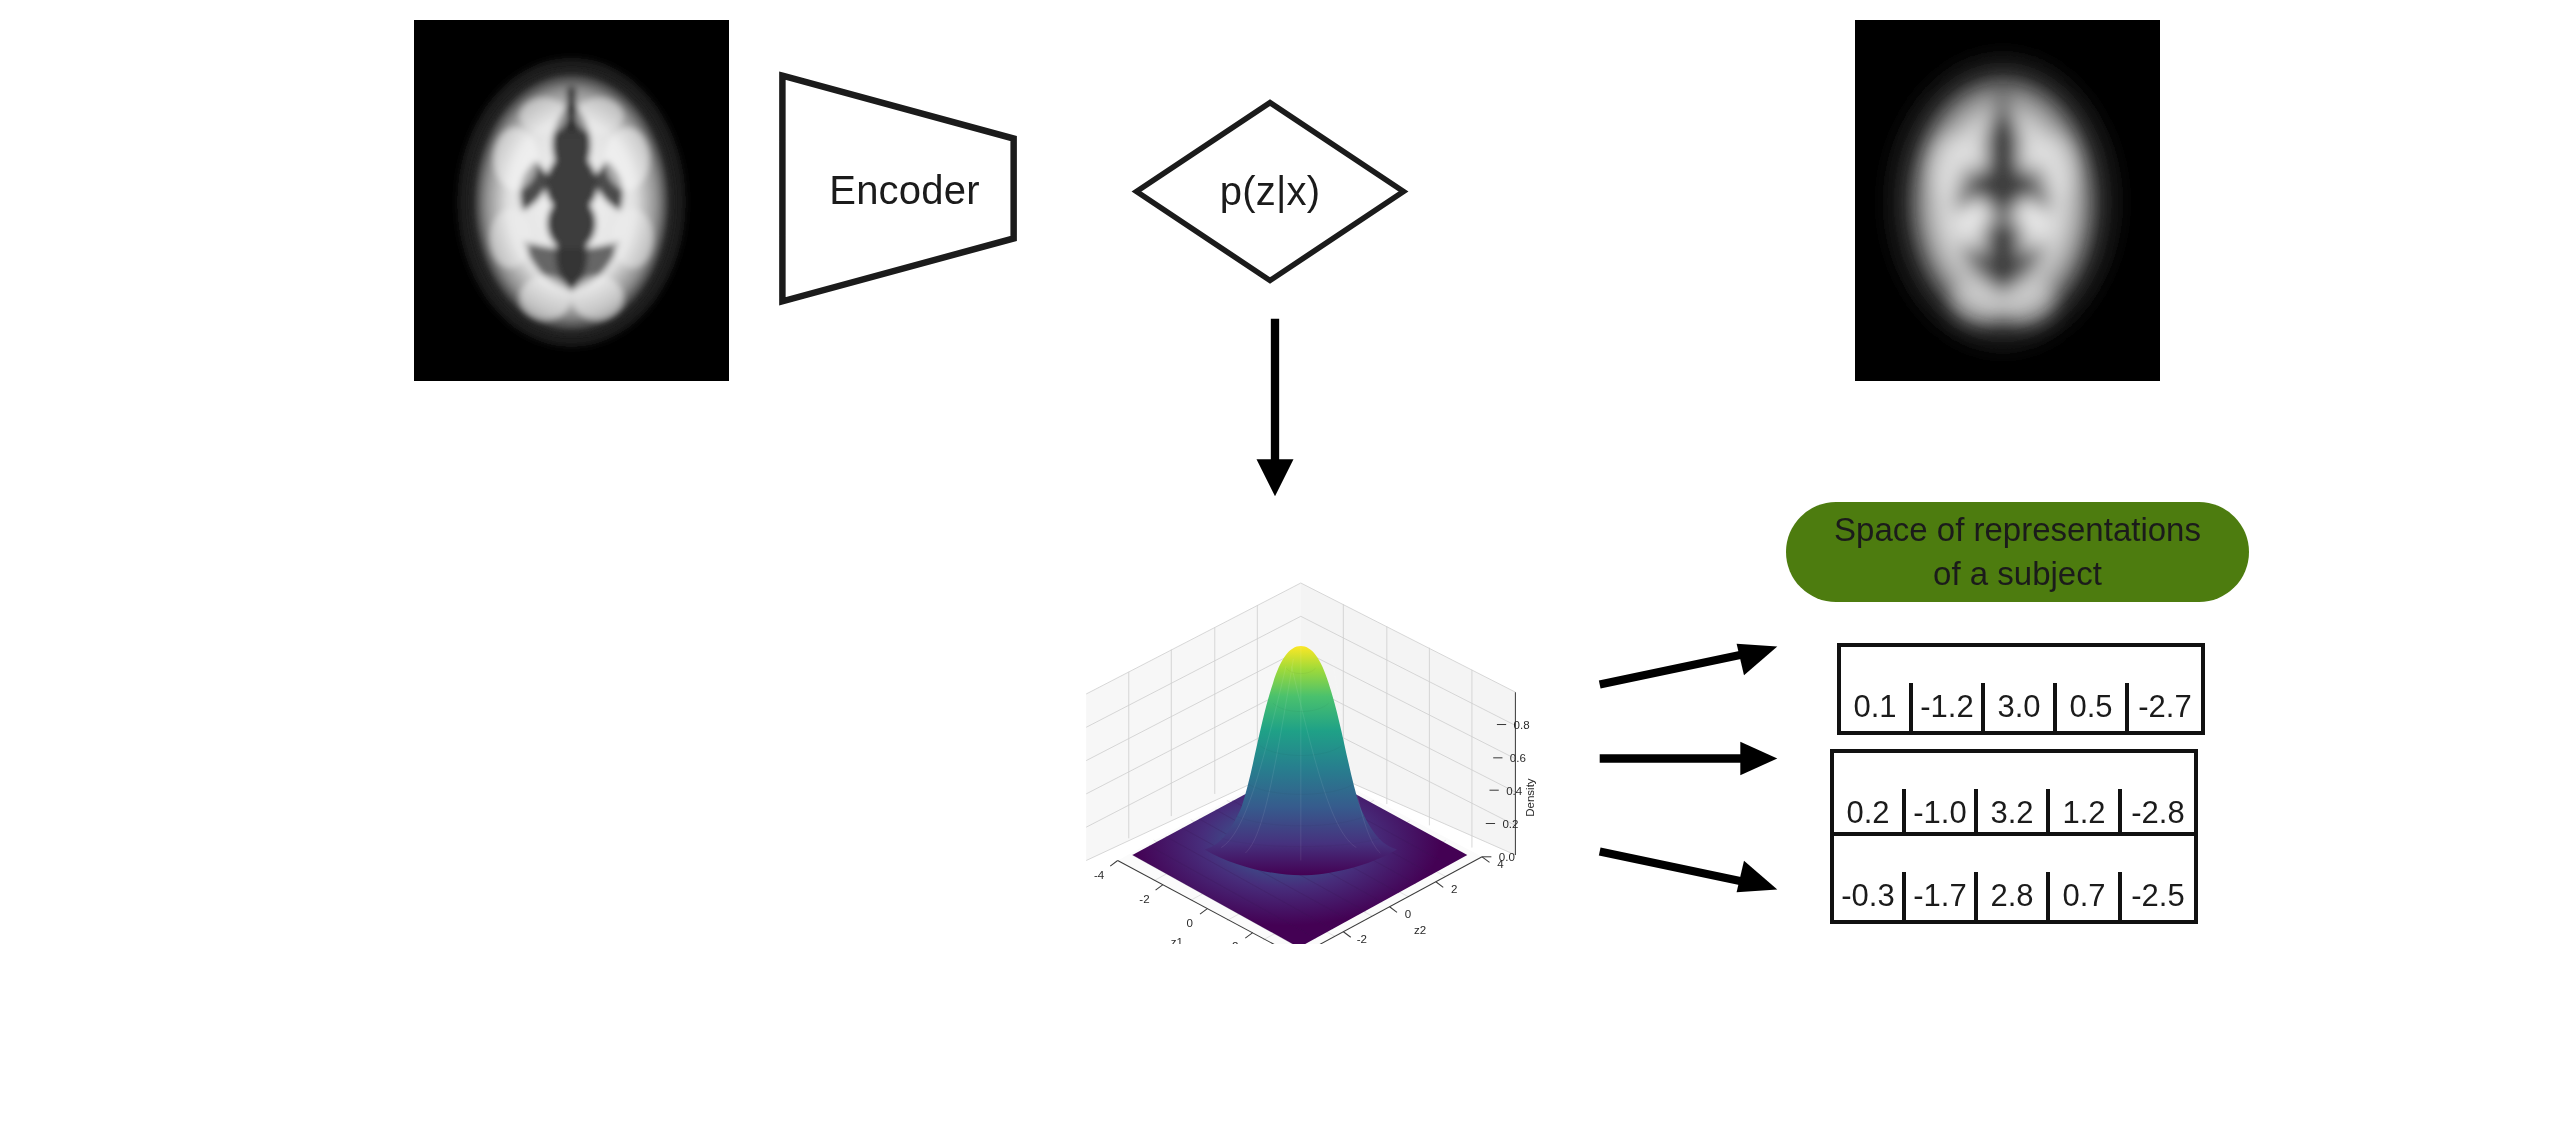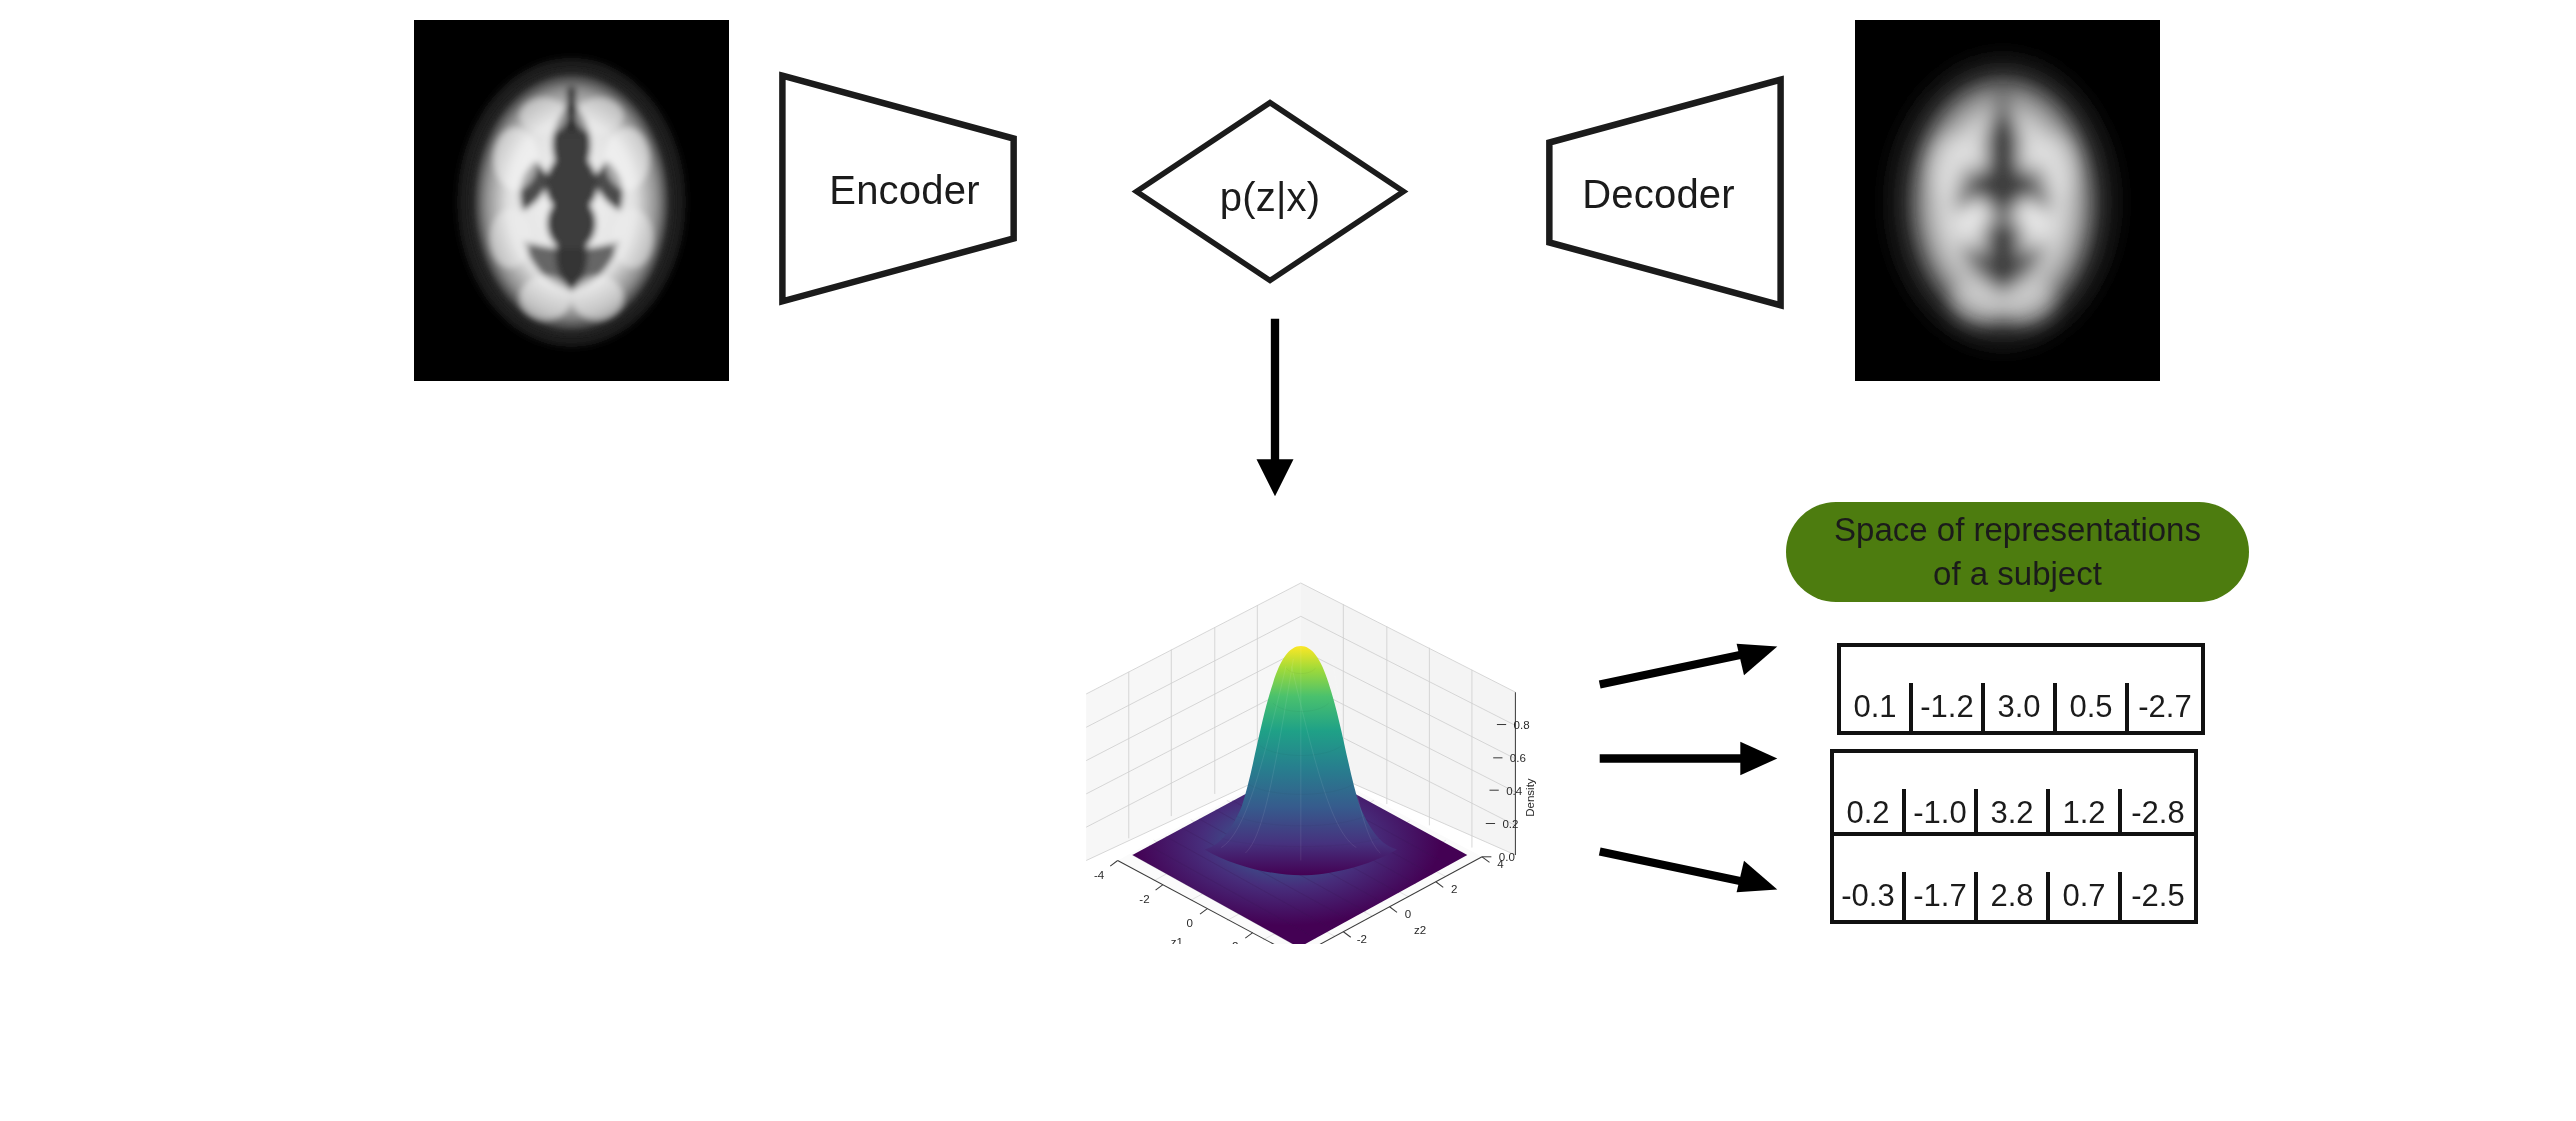--- a/index.html
+++ b/index.html
@@ -158,29 +158,23 @@
     <svg width="259" height="241" viewBox="0 0 280 260">
       <polygon points="8,8 258,76 258,184 8,252" fill="#ffffff" stroke="#1b1b1b" stroke-width="7" stroke-linejoin="miter"></polygon>
     </svg>
     <div class="shape-label" style="top:100px;">Encoder</div>
   </div>
 
   <div class="abs" style="left:1131px; top:97px; width:278px; height:190px;">
     <svg width="278" height="190" viewBox="0 0 300 205">
       <polygon points="150,6 294,102 150,198 6,102" fill="#ffffff" stroke="#1b1b1b" stroke-width="6" stroke-linejoin="miter"></polygon>
     </svg>
-    <div class="shape-label" style="top:72px;margin-top:6px;">p(z|x)</div>
-  </div>
-
-  <div class="abs" style="left:1529px; top:72px; width:259px; height:241px;">
-    <svg width="259" height="241" viewBox="0 0 280 260">
-      <polygon points="272,8 22,76 22,184 272,252" fill="#ffffff" stroke="#1b1b1b" stroke-width="7" stroke-linejoin="miter"></polygon>
-    </svg>
-    <div class="shape-label" style="top:100px;">Decoder</div>
-  </div>
+    <div class="shape-label" style="top:72px;">p(z|x)</div>
+  </div>
+
 
   <div class="brain-frame" style="left:1855px; top:20.4px; width:305px; height:361px;">
     <svg class="brain-svg" viewBox="0 0 330 390" preserveAspectRatio="none">
       <defs>
         <radialGradient id="softHead" cx="50%" cy="50%" r="53%">
           <stop offset="0%" stop-color="#e8e8e8"></stop>
           <stop offset="60%" stop-color="#d6d6d6"></stop>
           <stop offset="83%" stop-color="#7e7e7e"></stop>
           <stop offset="100%" stop-color="#0b0b0b"></stop>
         </radialGradient>

